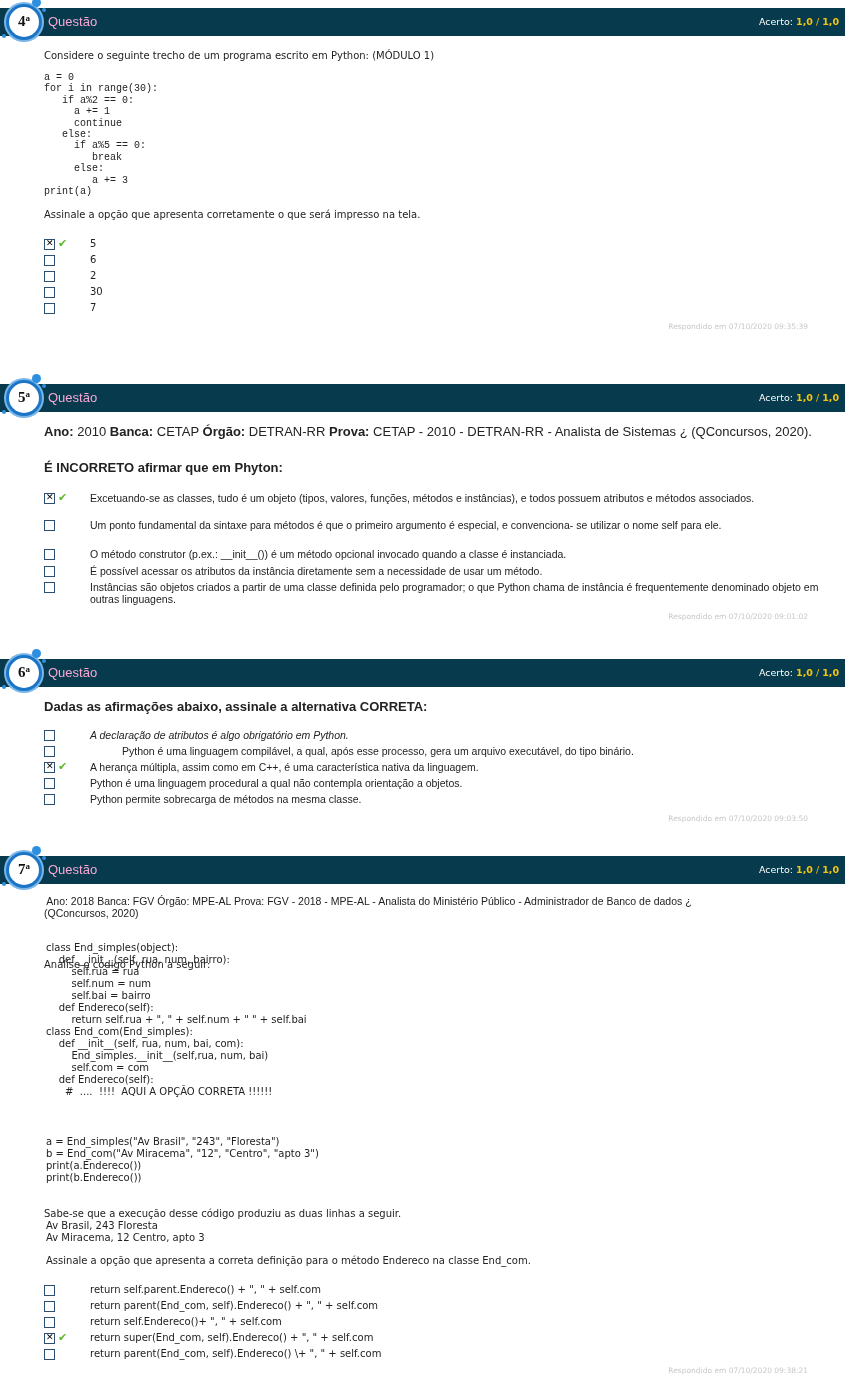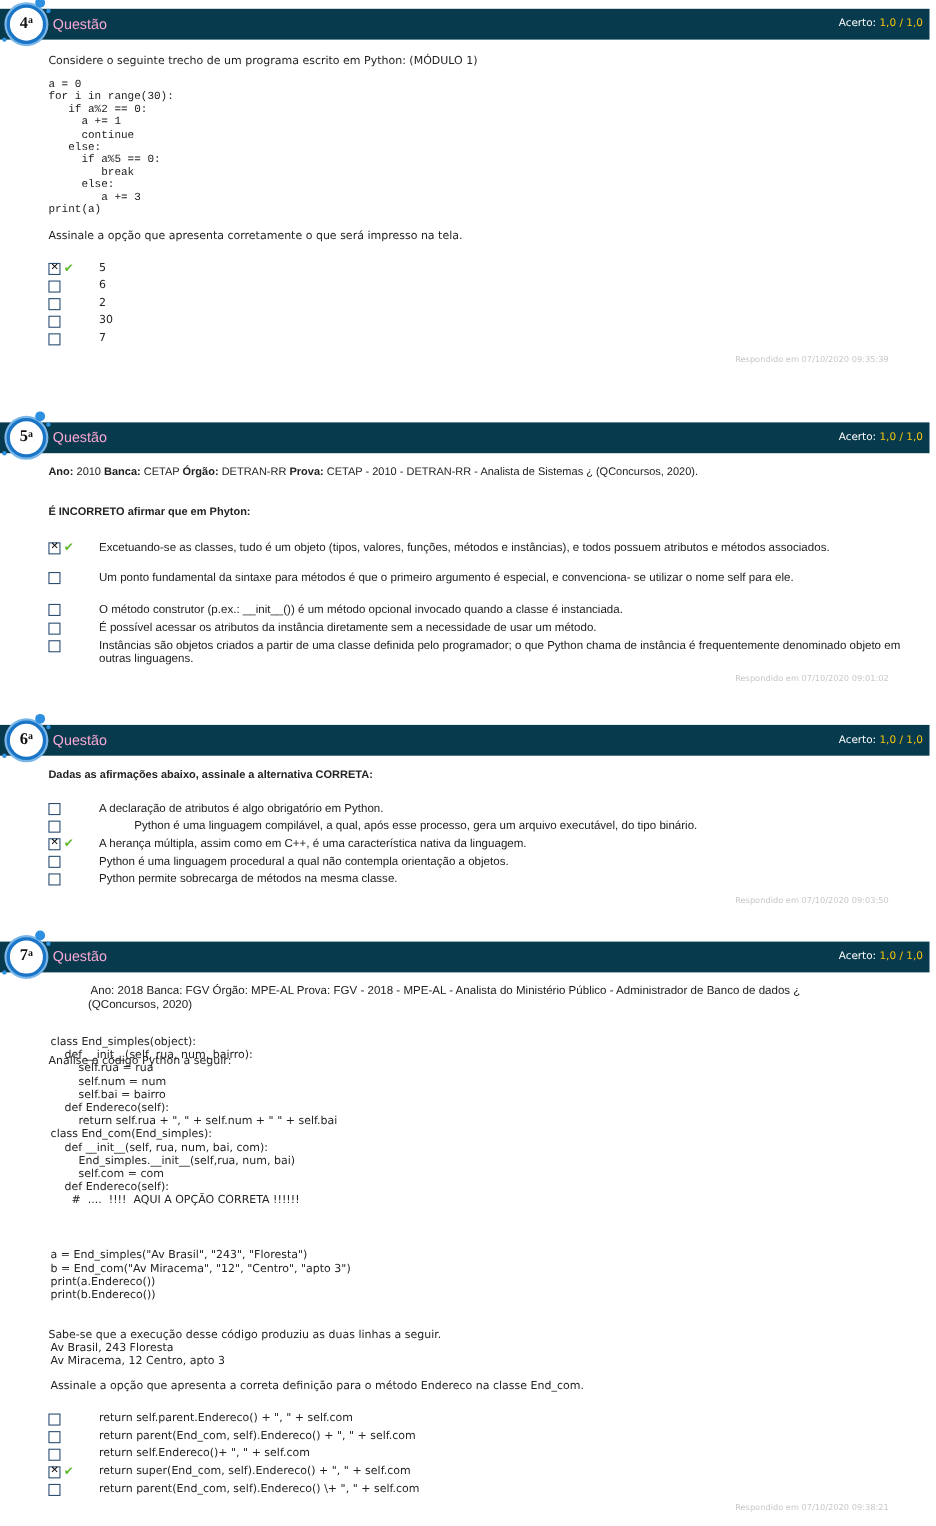--- a/index.html
+++ b/index.html
@@ -2,31 +2,31 @@
 <html><head>
 <meta charset="utf-8">
 <style>
   * { box-sizing: border-box; margin: 0; padding: 0; }
   html, body { width: 851px; background: #ffffff; }
   body { font-family: "DejaVu Sans", sans-serif; color: #222; position: relative; height: 1387px; overflow: hidden; }
 
   .q-header { position: absolute; left: 0; width: 845px; height: 28px; background: #063a4c; }
   .q-header .title { position: absolute; left: 48px; top: 6px; color: #f9a8d4; font-family: "Liberation Sans", sans-serif; font-size: 13px; }
   .q-header .score { position: absolute; right: 6px; top: 8px; color: #ffffff; font-family: "DejaVu Sans", sans-serif; font-size: 9.5px; }
-  .q-header .score b { color: #f6c510; font-weight: normal; }
+  .q-header .score b { color: #f6c510; font-weight: bold; }
 
   .badge { position: absolute; left: 2px; width: 44px; height: 44px; }
   .badge .ring { position: absolute; left: 4px; top: 4px; width: 36px; height: 36px; border-radius: 50%; background: #ffffff; border: 3px solid #1a75c7; box-shadow: 0 0 0 2px #7ab6e8; }
   .badge .num { position: absolute; left: 4px; top: 4px; width: 36px; height: 36px; text-align: center; line-height: 34px; font-family: "Liberation Serif", serif; font-size: 15px; font-weight: bold; color: #111; }
   .badge .num sup { font-size: 9px; vertical-align: top; position: relative; top: -3px; }
   .badge .dot { position: absolute; border-radius: 50%; background: #2d8fe0; }
 
   .txt { position: absolute; left: 44px; font-family: "DejaVu Sans", sans-serif; font-size: 10px; color: #222; }
   .code { position: absolute; left: 44px; font-family: "Liberation Mono", monospace; font-size: 10px; line-height: 11.4px; color: #222; white-space: pre; }
-  .narrow { font-family: "Liberation Sans", sans-serif; font-size: 10px; }
+  .narrow { font-family: "Liberation Sans", sans-serif; font-size: 13px; }
   .bold { font-weight: bold; }
 
   .opt { position: absolute; left: 44px; width: 790px; font-size: 10px; }
   .cb { position: absolute; left: 0; top: 1px; width: 11px; height: 11px; border: 1px solid #2c4f73; background: #fff; }
   .cb.checked::after { content: "✕"; position: absolute; left: 1px; top: -2px; font-size: 9px; font-weight: bold; color: #000; }
   .ok { position: absolute; left: 14px; top: -1px; font-size: 11px; color: #5cb82a; font-weight: bold; }
   .opt-text { position: absolute; left: 46px; top: 0; width: 740px; line-height: 12px; }
 
   .answered { position: absolute; right: 43px; font-size: 7.5px; color: #c8c8c8; }
 
@@ -158,21 +158,21 @@
     <div class="dot" style="left:30px;top:-2px;width:9px;height:9px;"></div>
     <div class="dot" style="left:40px;top:8px;width:4px;height:4px;"></div>
     <div class="dot" style="left:0px;top:34px;width:4px;height:4px;"></div>
     <div class="num"><span>6</span><sup>a</sup></div>
   </div>
 
   <div class="txt narrow bold" style="top:699px;">Dadas as afirmações abaixo, assinale a alternativa CORRETA:</div>
 
   <div class="opt" style="top:729px;">
     <span class="cb"></span>
-    <span class="opt-text narrow" style="font-size:10.5px;">A declaração de atributos é algo obrigatório em Python.</span>
+    <span class="opt-text narrow" style="font-size:10.5px;font-style:italic;">A declaração de atributos é algo obrigatório em Python.</span>
   </div>
   <div class="opt" style="top:745px;">
     <span class="cb"></span>
     <span class="opt-text narrow" style="font-size:10.5px;margin-left:32px;">Python é uma linguagem compilável, a qual, após esse processo, gera um arquivo executável, do tipo binário.</span>
   </div>
   <div class="opt" style="top:761px;">
     <span class="cb checked"></span>
     <span class="ok">✔</span>
     <span class="opt-text narrow" style="font-size:10.5px;">A herança múltipla, assim como em C++, é uma característica nativa da linguagem.</span>
   </div>
@@ -199,21 +199,21 @@
     </span>
   </div>
   <div class="badge" style="top:848px;">
     <div class="ring"></div>
     <div class="dot" style="left:30px;top:-2px;width:9px;height:9px;"></div>
     <div class="dot" style="left:40px;top:8px;width:4px;height:4px;"></div>
     <div class="dot" style="left:0px;top:34px;width:4px;height:4px;"></div>
     <div class="num"><span>7</span><sup>a</sup></div>
   </div>
 
-  <div class="txt narrow" style="top:896px; white-space:pre; line-height:11.5px; font-size:10.5px;margin-left:36px;"> Ano: 2018 Banca: FGV Órgão: MPE-AL Prova: FGV - 2018 - MPE-AL - Analista do Ministério Público - Administrador de Banco de dados ¿
+  <div class="txt narrow" style="top:896px; white-space:pre; line-height:11.5px; font-size:10.5px;"> Ano: 2018 Banca: FGV Órgão: MPE-AL Prova: FGV - 2018 - MPE-AL - Analista do Ministério Público - Administrador de Banco de dados ¿
 (QConcursos, 2020)</div>
   <div class="txt" style="top:959px;">Analise o código Python a seguir:</div>
 
   <div class="q7-code" style="top:942px;">class End_simples(object):
     def __init__(self, rua, num, bairro):
         self.rua = rua
         self.num = num
         self.bai = bairro
     def Endereco(self):
         return self.rua + ", " + self.num + " " + self.bai

